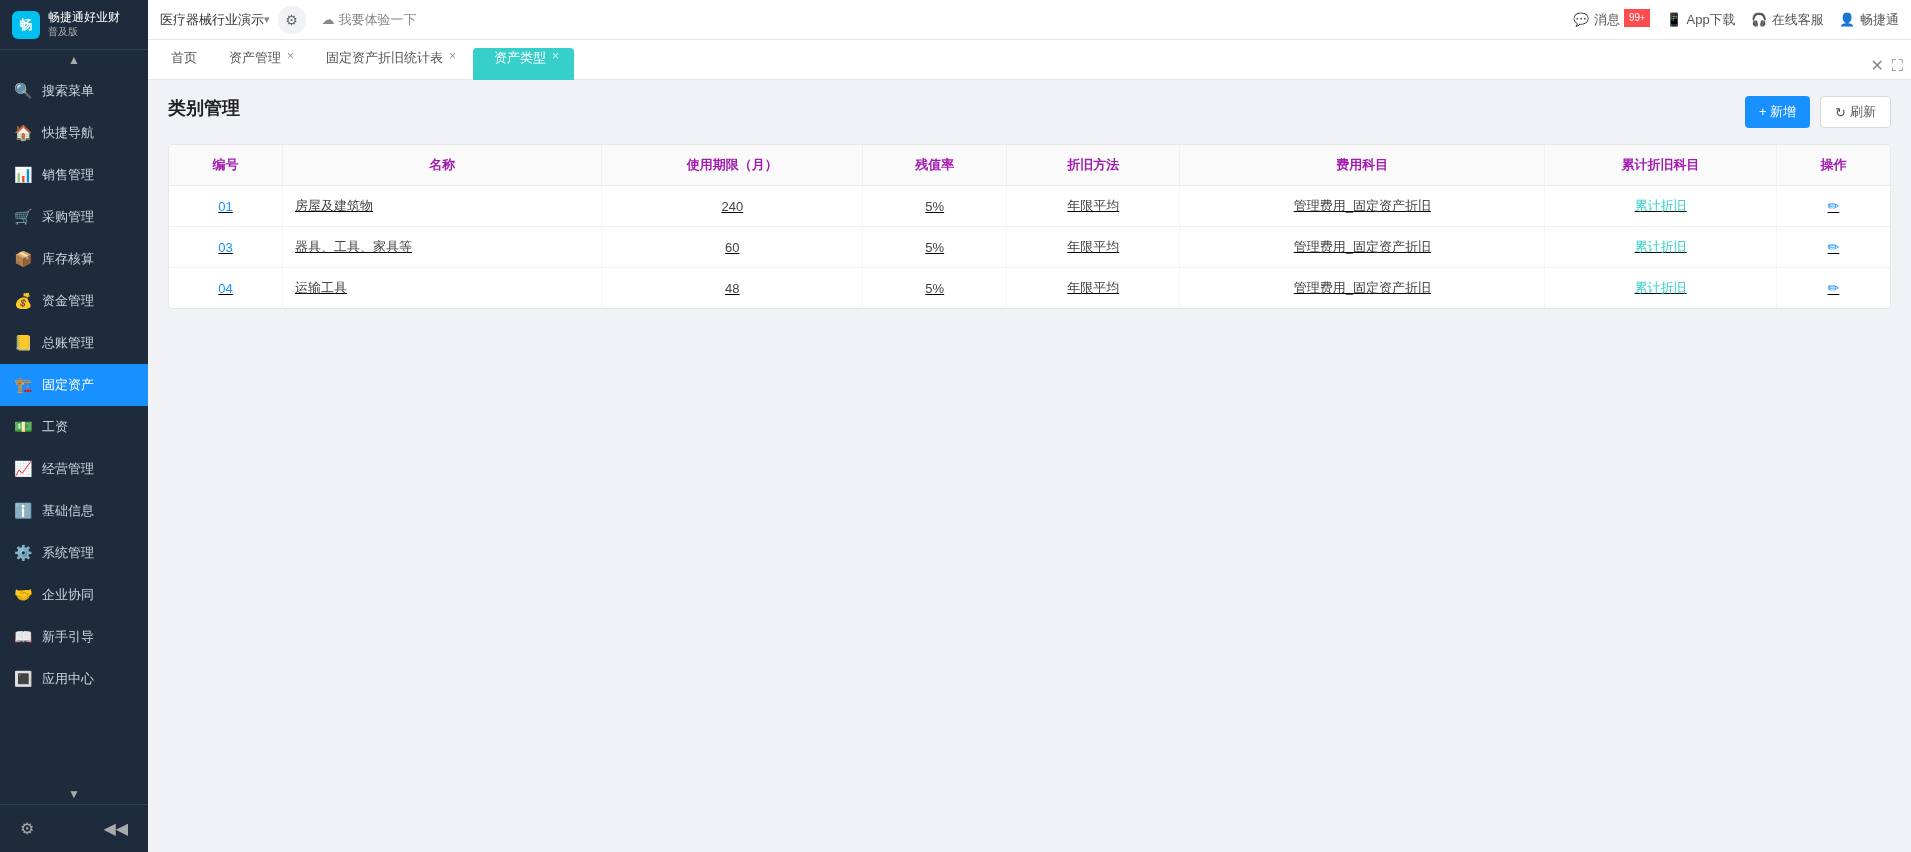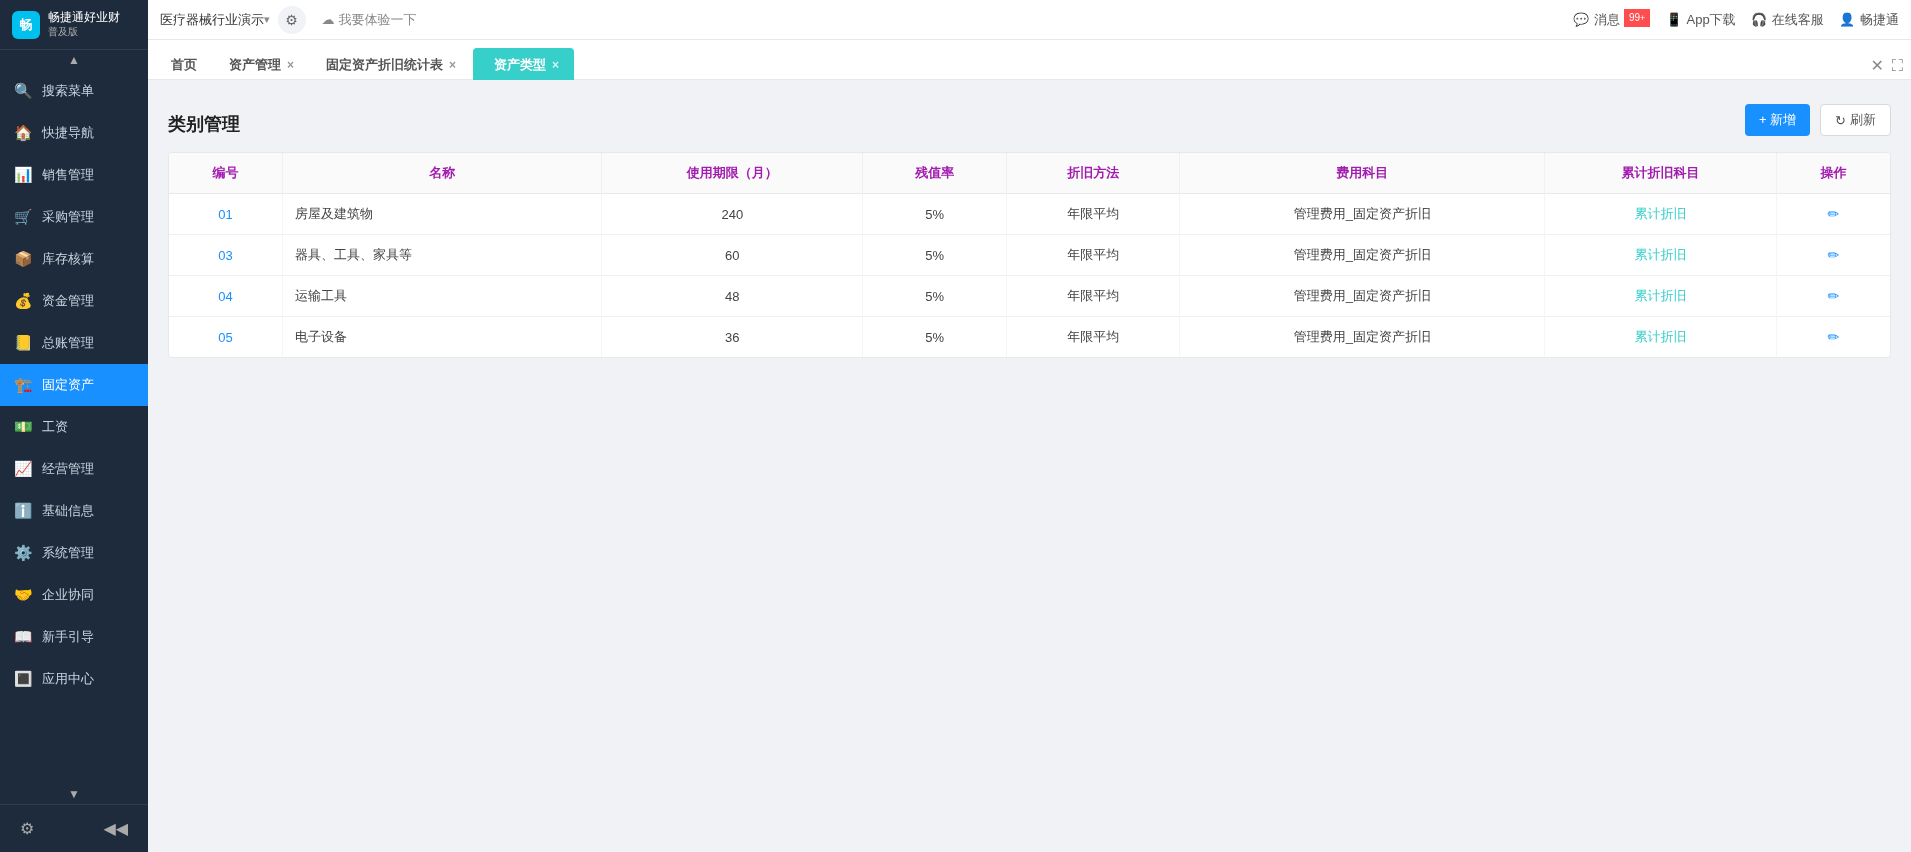--- a/index.html
+++ b/index.html
@@ -151,32 +151,30 @@
       align-items: flex-end;
       padding: 0 8px;
       border-bottom: 1px solid #e8e8e8;
       gap: 2px;
     }
 
     .tab-item {
       height: 32px;
       padding: 0 14px;
       display: flex;
-      align-items: center;
       gap: 6px;
       cursor: pointer;
       font-size: 13px;
       color: #555;
       border: 1px solid transparent;
       border-bottom: none;
       border-radius: 4px 4px 0 0;
       background: transparent;
       position: relative;
       bottom: -1px;
-      font-weight: bold;
     }
     .tab-item.active {
       background: #36cfc9;
       color: #fff;
       border-color: #36cfc9;
       padding-left: 20px;
     }
     .tab-item.active .tab-close { color: rgba(255,255,255,0.8); }
     .tab-close {
       color: #999;
@@ -198,23 +196,22 @@
     .content-area {
       flex: 1;
       padding: 16px 20px;
       overflow: auto;
       background: #f0f2f5;
     }
 
     .page-header {
       display: flex;
       justify-content: space-between;
-      align-items: flex-end;
+      align-items: flex-start;
       margin-bottom: 16px;
-      margin-top: 8px;
     }
 
     .page-title {
       font-size: 18px;
       font-weight: 600;
       color: #222;
     }
 
     .header-actions {
       display: flex;
@@ -268,20 +265,21 @@
       color: #a21caf;
       font-size: 13px;
       text-align: center;
       border-right: 1px solid #f0f0f0;
     }
     .data-table th:last-child { border-right: none; }
 
     .data-table tbody tr {
       border-bottom: 1px solid #f0f0f0;
       transition: background 0.15s;
+      text-decoration: underline;
     }
     .data-table tbody tr:last-child { border-bottom: none; }
 
     .data-table td {
       padding: 11px 12px;
       color: #444;
       font-size: 13px;
       text-align: center;
       border-right: 1px solid #f5f5f5;
     }
@@ -510,30 +508,18 @@
     <td>运输工具</td>
     <td>48</td>
     <td>5%</td>
     <td>年限平均</td>
     <td>管理费用_固定资产折旧</td>
     <td class="td-teal">累计折旧</td>
     <td>
       <span class="edit-icon">✏</span>
     </td>
   </tr>
-            <tr>
-    <td class="td-link">05</td>
-    <td>电子设备</td>
-    <td>36</td>
-    <td>5%</td>
-    <td>年限平均</td>
-    <td>管理费用_固定资产折旧</td>
-    <td class="td-teal">累计折旧</td>
-    <td>
-      <span class="edit-icon">✏</span>
-    </td>
-  </tr>
           </tbody>
       </table>
     </div>
   </div>
 
 </div>
 
 </body></html>

